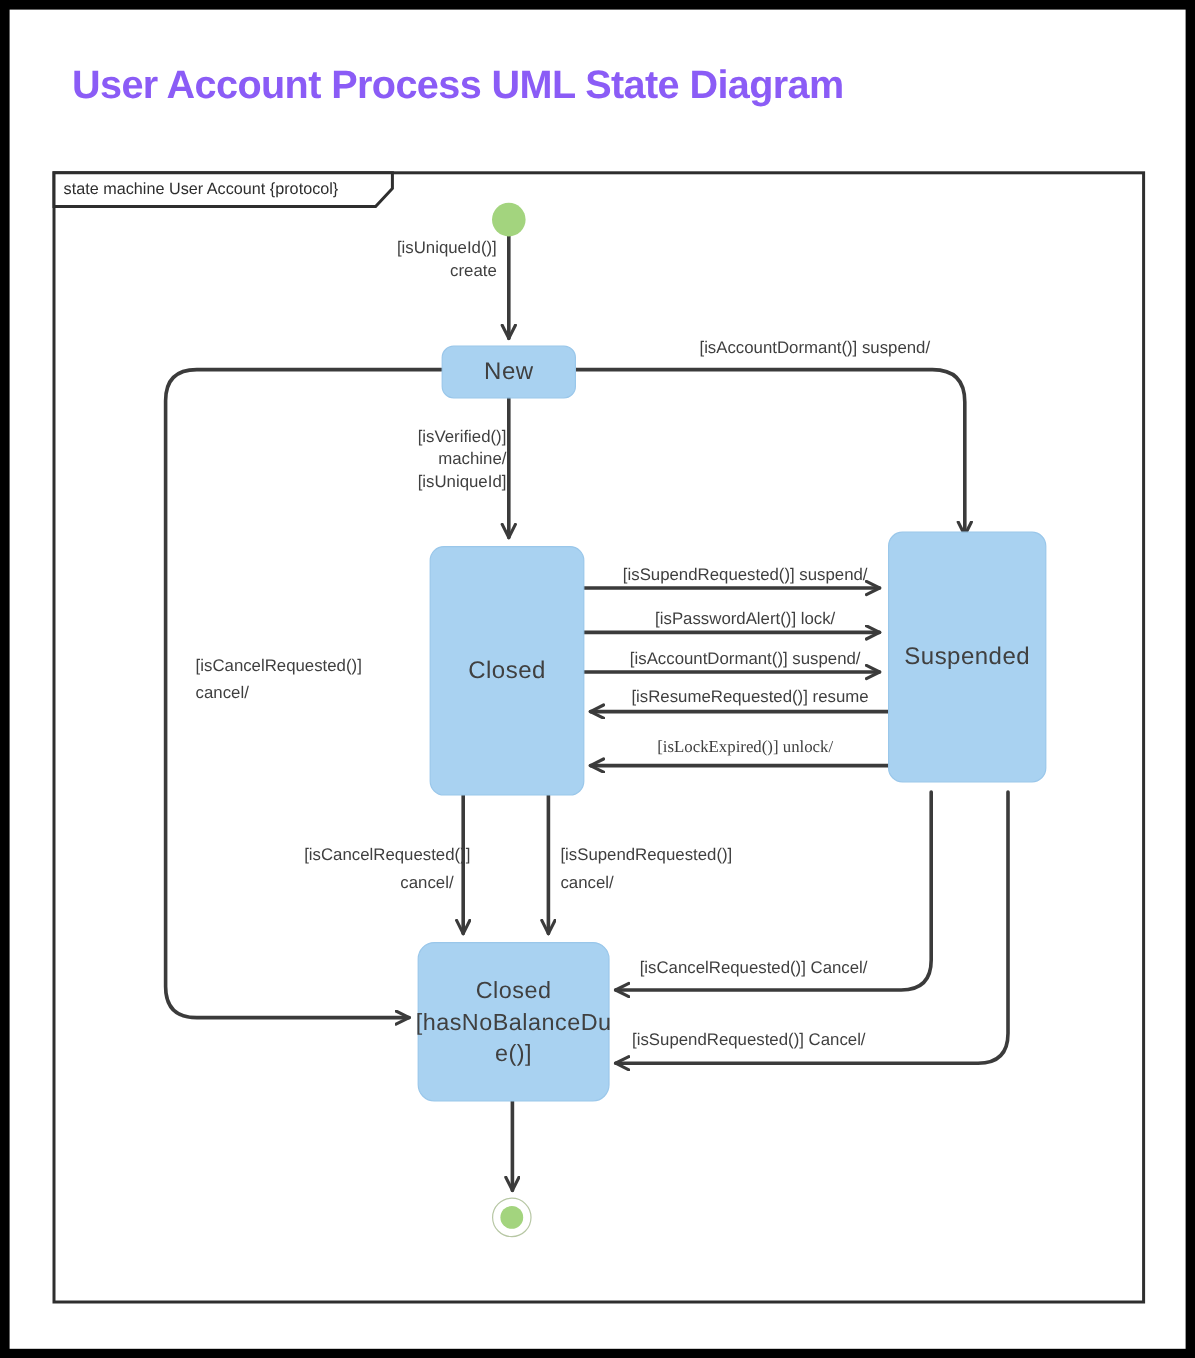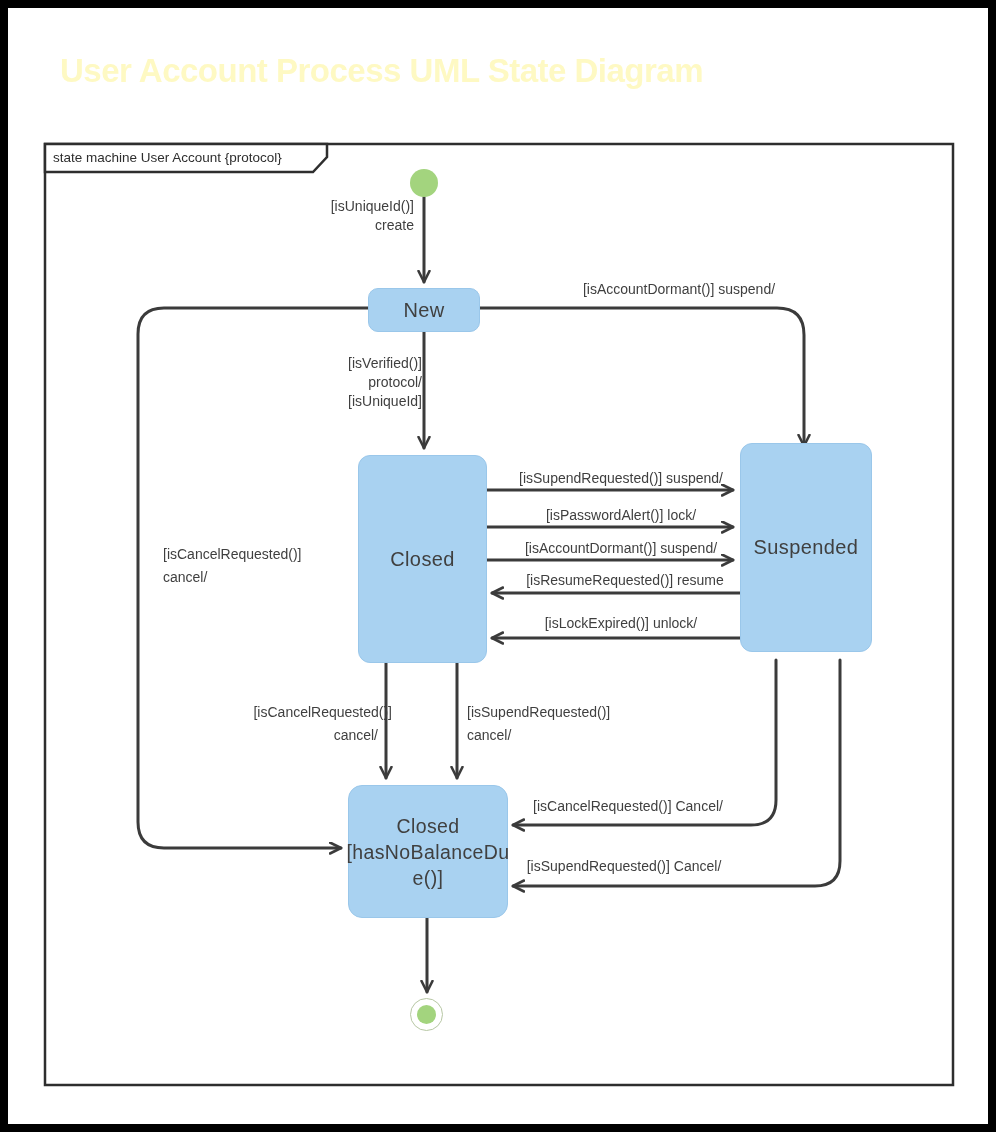--- a/index.html
+++ b/index.html
@@ -2,21 +2,21 @@
 <html><head>
 <meta charset="utf-8">
 <style>
   html,body{margin:0;padding:0;background:#000;}
   #page{position:relative;width:996px;height:1132px;background:#000;overflow:hidden;
         font-family:"Liberation Sans","DejaVu Sans",sans-serif;}
   #canvas{position:absolute;left:8px;top:8px;right:8px;bottom:8px;background:#ffffff;}
   #overlay{position:absolute;left:0;top:0;width:996px;height:1132px;}
   #diagram-svg{position:absolute;left:0;top:0;z-index:1;}
   .abs{position:absolute;z-index:3;}
-  #title{left:60px;top:52px;font-size:33px;font-weight:800;color:#fef9c3;
+  #title{left:60px;top:52px;font-size:33px;font-weight:800;color:#8b5cf6;
          letter-spacing:-0.5px;white-space:nowrap;}
   #tab-label{left:53px;top:150px;font-size:13.5px;color:#2e2e2e;white-space:nowrap;z-index:4;}
   .state{position:absolute;z-index:2;background:#a9d2f1;border:1.5px solid #9ac7ea;
          display:flex;align-items:center;justify-content:center;
          color:#404040;font-size:20px;letter-spacing:0.4px;text-align:center;}
   #state-new{left:368px;top:288px;width:110px;height:42px;border-radius:10px;}
   #state-active{left:358px;top:455px;width:127px;height:206px;border-radius:12px;}
   #state-suspended{left:740px;top:443px;width:130px;height:207px;border-radius:12px;}
   #state-closed{left:348px;top:785px;width:158px;height:131px;border-radius:14px;
                 flex-direction:column;font-size:19.5px;line-height:26px;text-align:center;}
@@ -31,21 +31,21 @@
   .tlabel.two{line-height:22.5px;}
   .ctr{text-align:center;width:320px;}
   .rgt{text-align:right;}
   #lbl-create{right:582px;top:197px;text-align:right;}
   #lbl-activate{right:574px;top:354px;text-align:right;}
   #lbl-new-suspend{left:519px;top:280px;}
   #lbl-suspend1{left:461px;top:469px;}
   #lbl-lock{left:461px;top:506px;}
   #lbl-dormant{left:461px;top:539px;}
   #lbl-resume{left:465px;top:571px;}
-  #lbl-unlock{left:461px;top:614px;}
+  #lbl-unlock{left:461px;top:614px;font-family:Liberation Serif, serif;}
   #lbl-cancel-new{left:163px;top:543px;}
   #lbl-cancel-active{right:604px;top:701px;}
   #lbl-cancel-active .pad{padding-right:14px;}
   #lbl-policy-active{left:467px;top:701px;}
   #lbl-cancel-susp{left:468px;top:797px;}
   #lbl-policy-susp{left:464px;top:857px;}
 </style>
 </head>
 <body>
 
@@ -110,21 +110,21 @@
       <div id="final-inner"></div>
     </div>
 
     <div class="tlabel" id="lbl-create">
       <div>[isUniqueId()]</div>
       <div>create</div>
     </div>
 
     <div class="tlabel" id="lbl-activate">
       <div>[isVerified()]</div>
-      <div>protocol/</div>
+      <div>machine/</div>
       <div>[isUniqueId]</div>
     </div>
 
     <div class="tlabel ctr" id="lbl-new-suspend">[isAccountDormant()] suspend/</div>
 
     <div class="tlabel ctr" id="lbl-suspend1">[isSupendRequested()] suspend/</div>
 
     <div class="tlabel ctr" id="lbl-lock">[isPasswordAlert()] lock/</div>
 
     <div class="tlabel ctr" id="lbl-dormant">[isAccountDormant()] suspend/</div>

